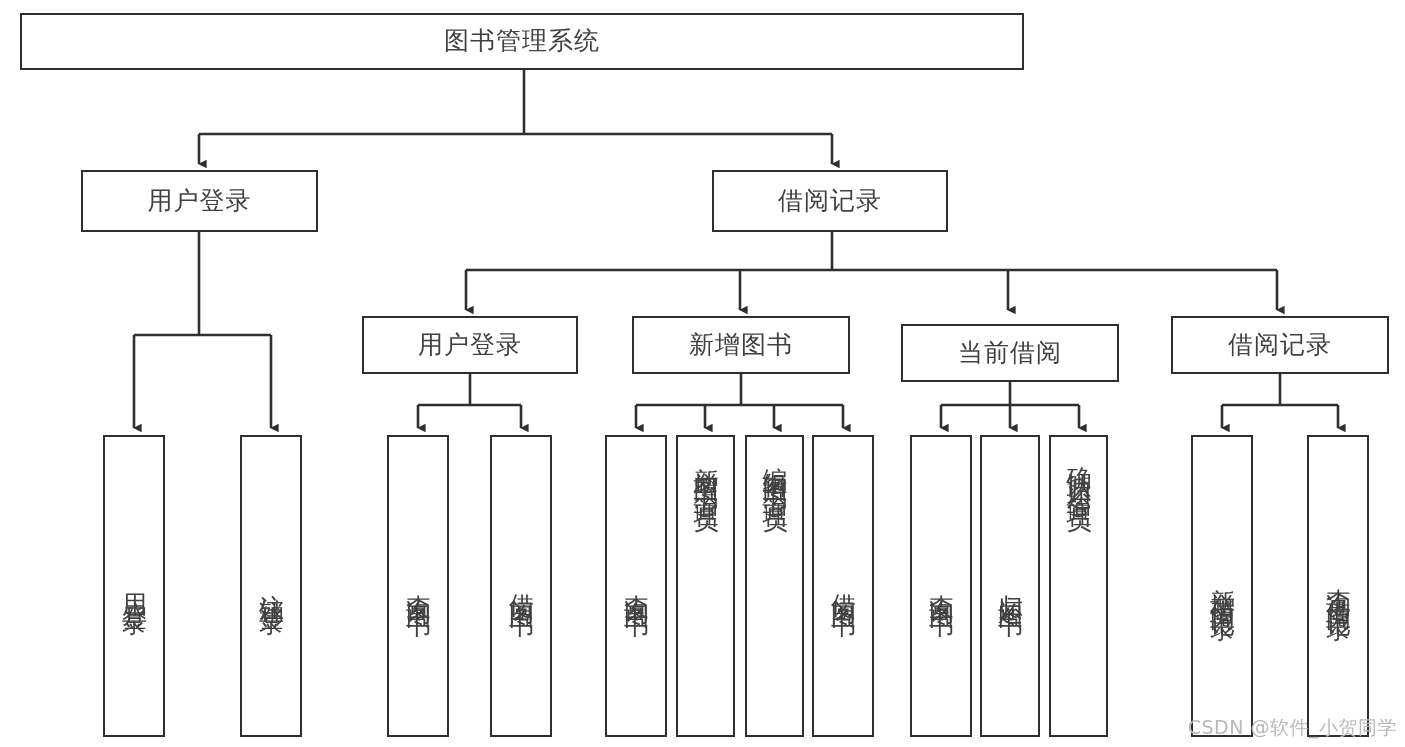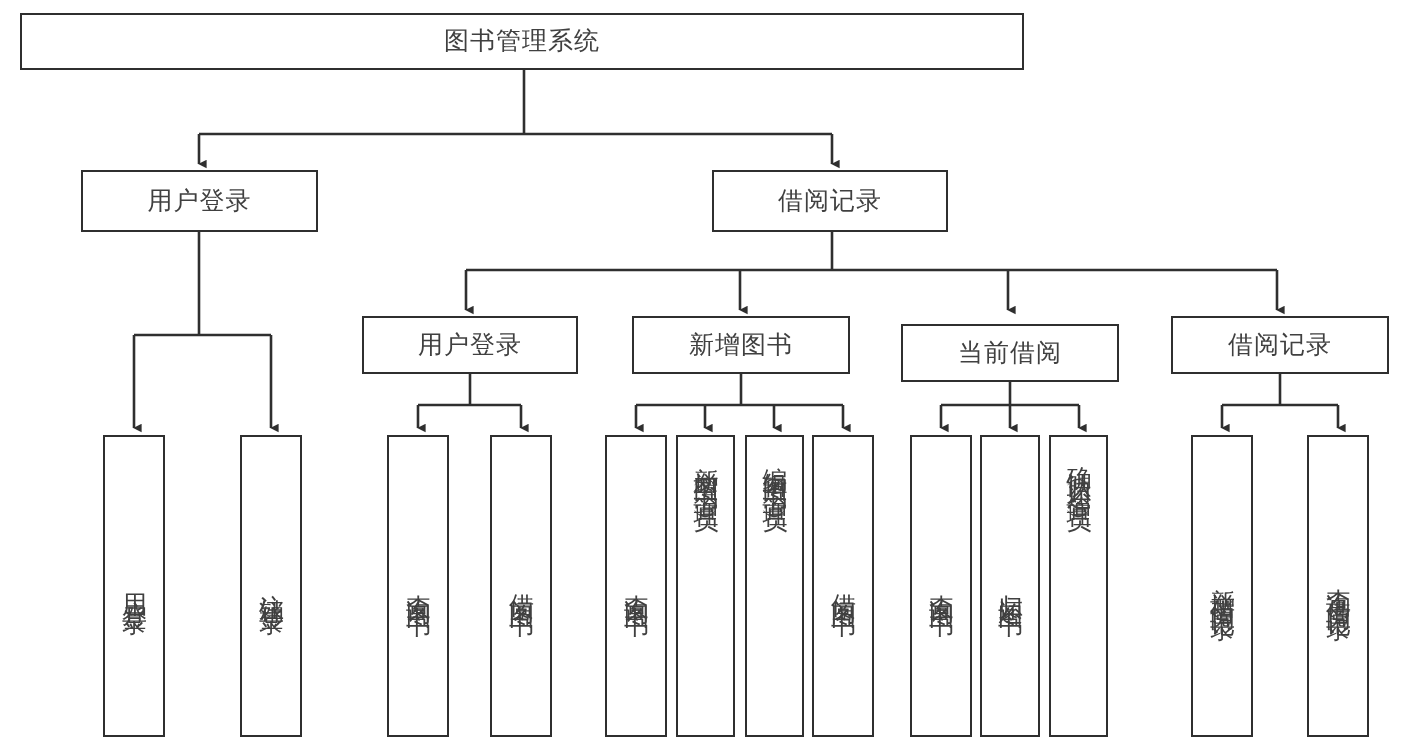--- a/index.html
+++ b/index.html
@@ -207,14 +207,15 @@
   </div>
 
   <div class="node vert mid" style="left:1191px; top:435px; width:62px; height:302px;">
     <span class="label">新增借阅记录</span>
   </div>
 
   <div class="node vert mid" style="left:1307px; top:435px; width:62px; height:302px;">
     <span class="label">查询借阅记录</span>
   </div>
 
+  <div id="watermark">CSDN @软件_小贺同学</div>
 
 </div>
 
 </body></html>

